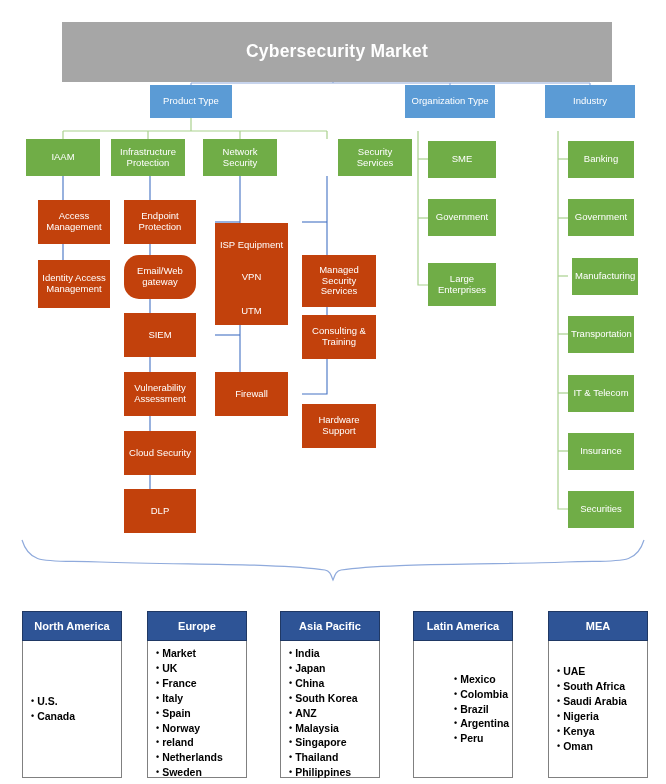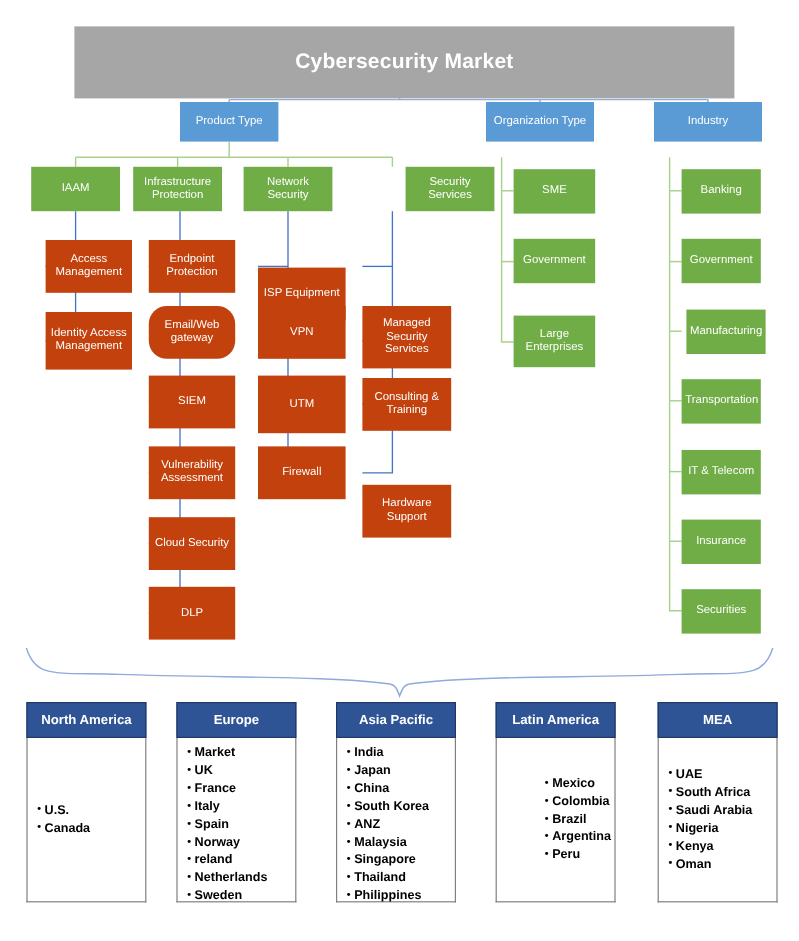--- a/index.html
+++ b/index.html
@@ -29,21 +29,21 @@
   .cat{ background:#5B9BD5; font-size:9.5px; }
   .grp{ background:#70AD47; font-size:9.5px; }
   .sub{ background:#c2410c; font-size:9.5px; }
 
   
   .region{position:absolute;box-sizing:border-box;}
   .region-head{
     box-sizing:border-box;width:100%;height:30px;
     background:#2E5496;border:1px solid #1F3864;
     color:#ffffff;font-size:11px;font-weight:bold;
-    display:flex;align-items:center;justify-content:center;text-align:center;
+    display:flex;align-items:center;justify-content:center;text-align:center;margin-top:26px;
   }
   .region-body{
     box-sizing:border-box;width:100%;
     background:#ffffff;border:1px solid #808080;border-top:none;
     display:flex;flex-direction:column;justify-content:center;
     padding:3px 0 3px 8px;
   }
   .region-body.tight{justify-content:flex-start;padding-top:5px;}
   .region-body li{
     list-style:none;font-size:10.5px;font-weight:bold;color:#000000;
@@ -180,21 +180,21 @@
   <div class="node sub" style="left:124px;top:489px;width:72px;height:44px;">
     <span>DLP</span>
   </div>
 
   <div class="node sub" style="left:215px;top:200px;width:73px;height:44px;margin-top:23px;">
     <span>ISP Equipment</span>
   </div>
   <div class="node sub" style="left:215px;top:255px;width:73px;height:44px;">
     <span>VPN</span>
   </div>
-  <div class="node sub" style="left:215px;top:313px;width:73px;height:48px;">
+  <div class="node sub" style="left:215px;top:297px;width:73px;height:28px;">
     <span>UTM</span>
   </div>
   <div class="node sub" style="left:215px;top:372px;width:73px;height:44px;">
     <span>Firewall</span>
   </div>
 
   <div class="node sub" style="left:302px;top:255px;width:74px;height:52px;">
     <span>Managed Security Services</span>
   </div>
   <div class="node sub" style="left:302px;top:315px;width:74px;height:44px;">

